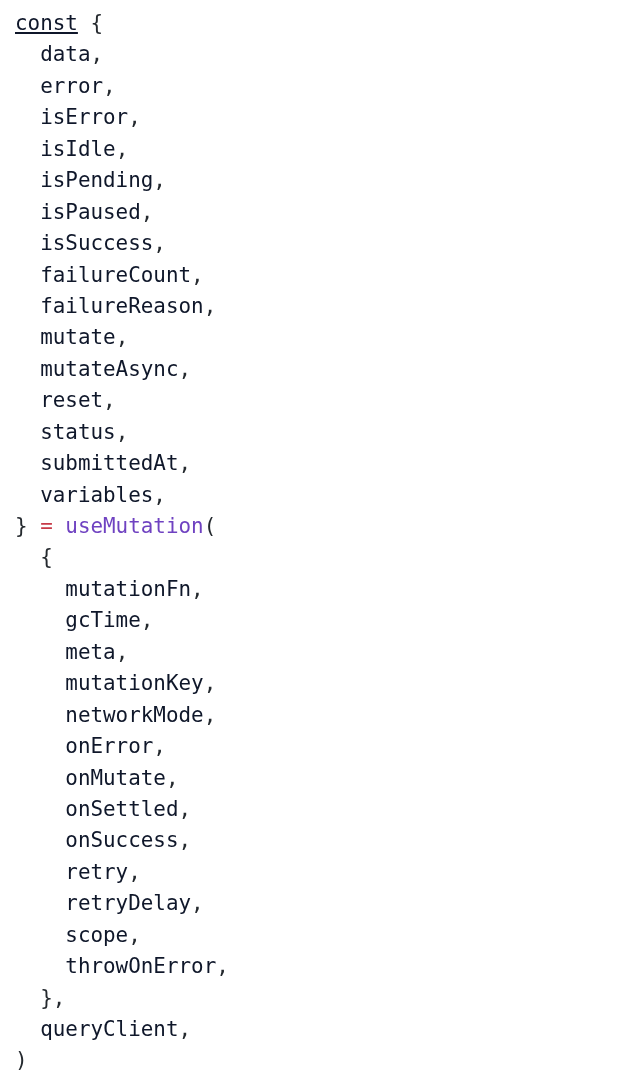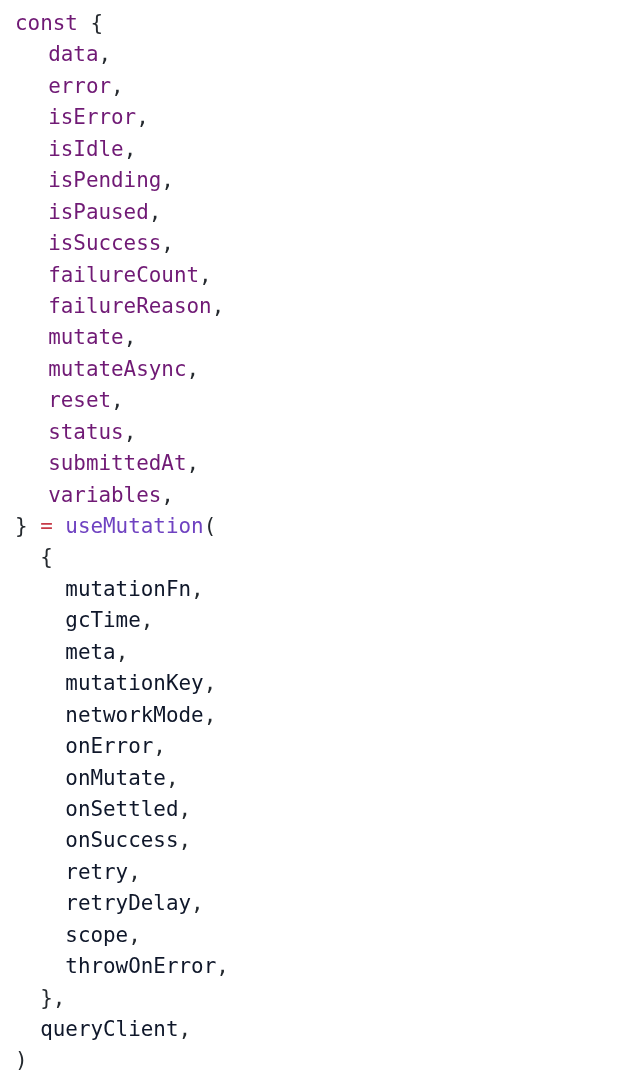--- a/index.html
+++ b/index.html
@@ -15,23 +15,23 @@
     .code-block {
       margin: 0;
       padding: 8px 0 0 15px;
       font-family: "DejaVu Sans Mono", "Liberation Mono", monospace;
       font-size: 20.9px;
       line-height: 31.45px;
       color: #24292e;
       white-space: pre;
     }
     .line { display: block; height: 31.45px; }
-    .kw { color: #701a75; }
+    .kw { color: #0f172a; text-decoration: underline; }
     .op { color: #c73a48; }
-    .prop { color: #701a75; margin-left: 8px; }
+    .prop { color: #0f172a; }
     .fn { color: #6f42c1; text-align: center; }
     .punc { color: #24292e; }
     .plain { color: #0f172a; }
   </style>
 </head>
 <body>
 
 <pre class="code-block"><span class="line"><span class="kw">const</span> <span class="punc">{</span></span><span class="line">  <span class="prop">data</span><span class="punc">,</span></span><span class="line">  <span class="prop">error</span><span class="punc">,</span></span><span class="line">  <span class="prop">isError</span><span class="punc">,</span></span><span class="line">  <span class="prop">isIdle</span><span class="punc">,</span></span><span class="line">  <span class="prop">isPending</span><span class="punc">,</span></span><span class="line">  <span class="prop">isPaused</span><span class="punc">,</span></span><span class="line">  <span class="prop">isSuccess</span><span class="punc">,</span></span><span class="line">  <span class="prop">failureCount</span><span class="punc">,</span></span><span class="line">  <span class="prop">failureReason</span><span class="punc">,</span></span><span class="line">  <span class="prop">mutate</span><span class="punc">,</span></span><span class="line">  <span class="prop">mutateAsync</span><span class="punc">,</span></span><span class="line">  <span class="prop">reset</span><span class="punc">,</span></span><span class="line">  <span class="prop">status</span><span class="punc">,</span></span><span class="line">  <span class="prop">submittedAt</span><span class="punc">,</span></span><span class="line">  <span class="prop">variables</span><span class="punc">,</span></span><span class="line"><span class="punc">}</span> <span class="op">=</span> <span class="fn">useMutation</span><span class="punc">(</span></span><span class="line">  <span class="punc">{</span></span><span class="line">    <span class="plain">mutationFn</span><span class="punc">,</span></span><span class="line">    <span class="plain">gcTime</span><span class="punc">,</span></span><span class="line">    <span class="plain">meta</span><span class="punc">,</span></span><span class="line">    <span class="plain">mutationKey</span><span class="punc">,</span></span><span class="line">    <span class="plain">networkMode</span><span class="punc">,</span></span><span class="line">    <span class="plain">onError</span><span class="punc">,</span></span><span class="line">    <span class="plain">onMutate</span><span class="punc">,</span></span><span class="line">    <span class="plain">onSettled</span><span class="punc">,</span></span><span class="line">    <span class="plain">onSuccess</span><span class="punc">,</span></span><span class="line">    <span class="plain">retry</span><span class="punc">,</span></span><span class="line">    <span class="plain">retryDelay</span><span class="punc">,</span></span><span class="line">    <span class="plain">scope</span><span class="punc">,</span></span><span class="line">    <span class="plain">throwOnError</span><span class="punc">,</span></span><span class="line">  <span class="punc">},</span></span><span class="line">  <span class="plain">queryClient</span><span class="punc">,</span></span><span class="line"><span class="punc">)</span></span></pre>
 
 </body></html>

